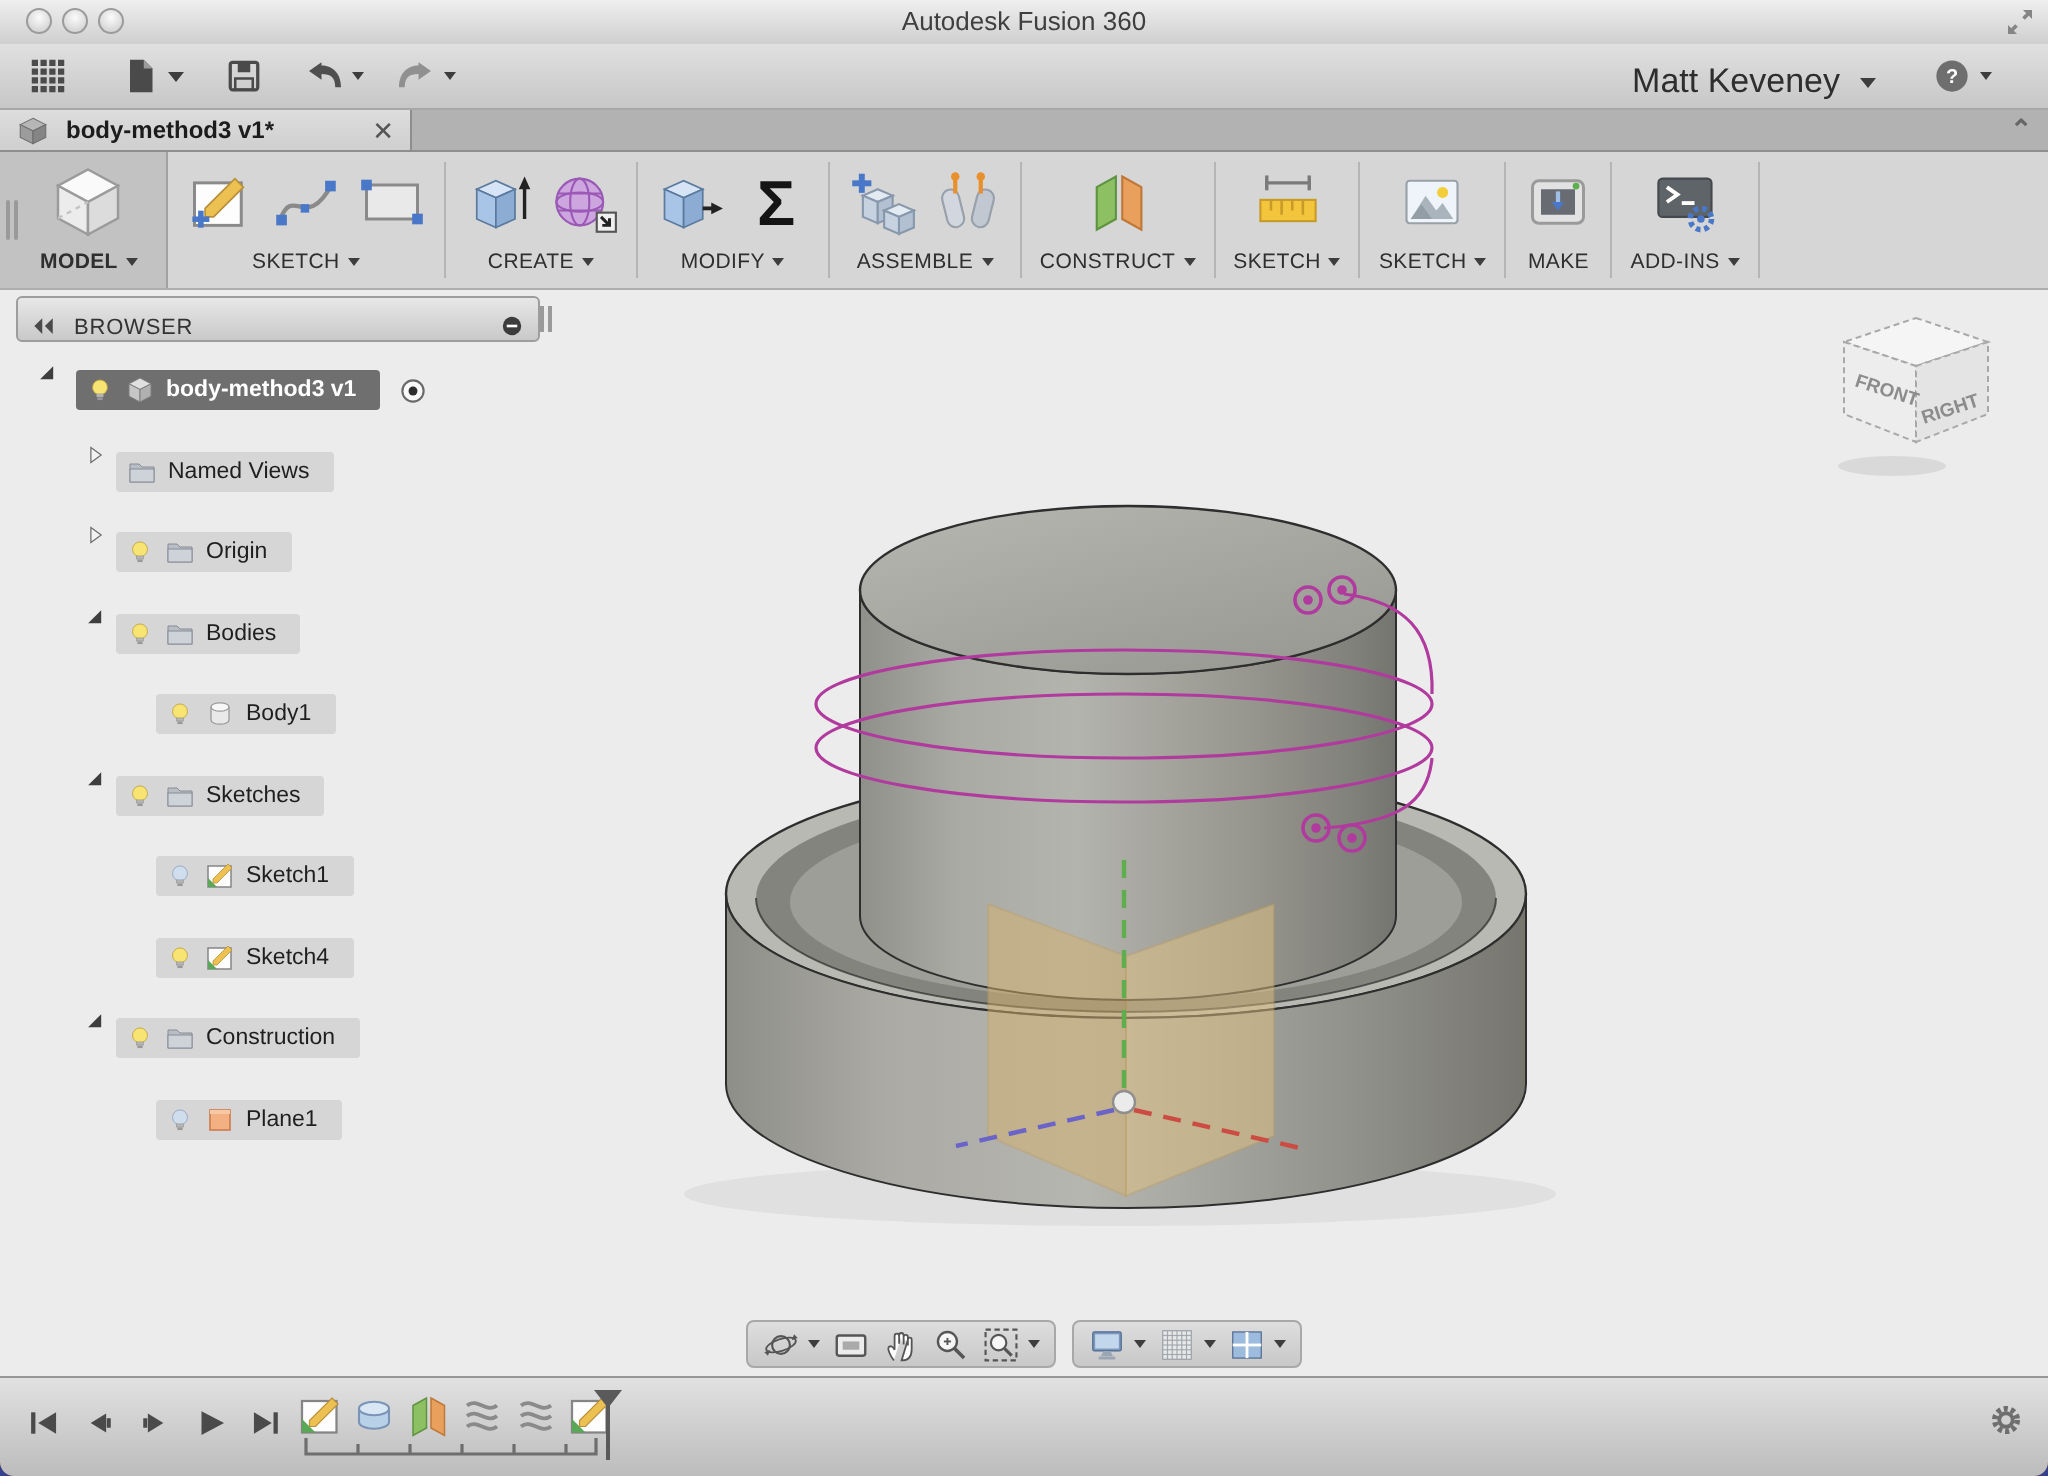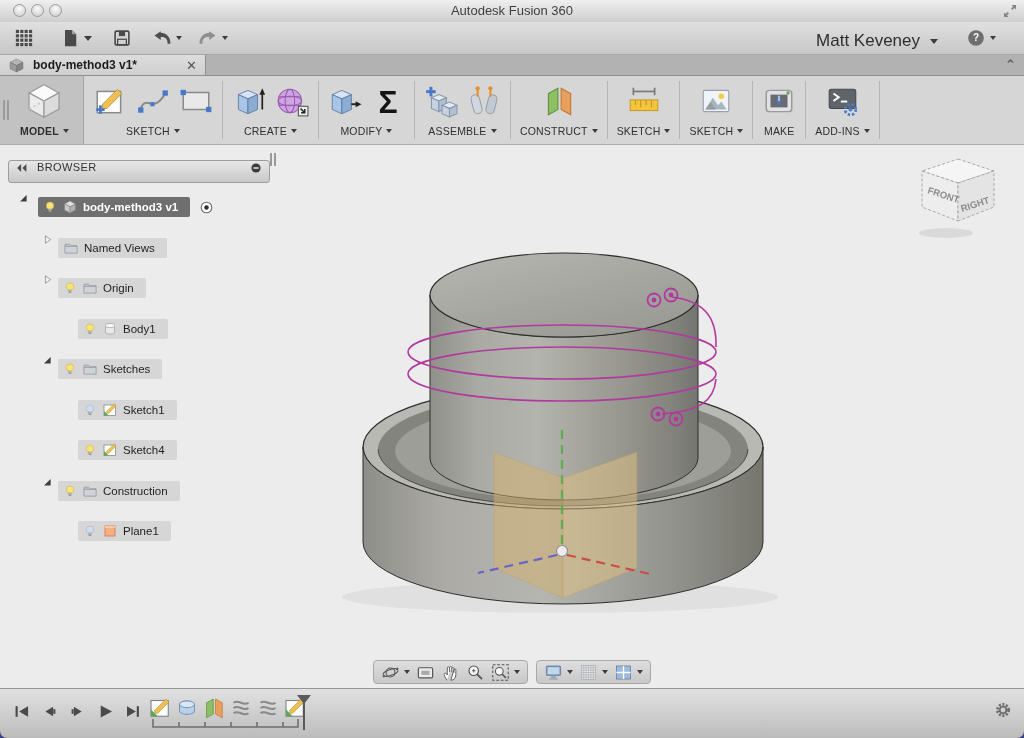--- a/index.html
+++ b/index.html
@@ -46,21 +46,21 @@
   .r-icn svg{width:100%;height:100%;display:block;}
   .rlabel{font-size:10.5px;color:#2f2f2f;margin-top:2px;display:flex;align-items:center;letter-spacing:.2px;}
   .rgroup.active .rlabel{font-weight:bold;}
   .rsep{width:1px;background:#b5b5b5;margin:5px 0;}
   
   .canvas{position:absolute;left:0;top:145px;width:1024px;height:543px;background:#ececec;}
   .scene{position:absolute;left:0;top:0;}
   
   .browser{position:absolute;left:8px;top:3px;width:262px;}
   .bheader{height:23px;background:linear-gradient(#e7e7e7,#c9c9c9);border:1px solid #9d9d9d;border-radius:3px;
-    display:flex;align-items:flex-start;padding:0 6px;box-sizing:border-box;margin-top:12px;}
+    display:flex;align-items:flex-end;padding:0 6px;box-sizing:border-box;}
   .bheader .b-icn{width:14px;height:14px;}
   .b-icn svg{width:100%;height:100%;display:block;}
   .btitle{font-size:11px;color:#333;margin-left:8px;flex:1;letter-spacing:.4px;}
   .bgrip{position:absolute;right:-6px;top:5px;display:flex;gap:2px;}
   .bgrip i{display:block;width:2px;height:13px;background:#9a9a9a;}
   .tree{margin-top:6px;}
   .trow{height:36px;margin-bottom:4.5px;position:relative;display:flex;align-items:center;}
   .tri{position:absolute;width:11px;height:11px;top:4px;}
   .tri svg{width:100%;height:100%;display:block;}
   .pill{display:inline-flex;align-items:center;gap:5px;height:20px;background:#d6d6d6;border-radius:2px;
@@ -573,20 +573,43 @@
               </span>
               <span class="b-icn">
                 <svg viewBox="0 0 32 32">
                   <path d="M4,8 h9 l3,3 h12 v15 h-24 z" fill="#b9bdc5" stroke="#868c96"></path>
                   <rect x="4" y="13" width="24" height="13" fill="#ced2d9" stroke="#868c96"></rect>
                 </svg>
               </span>
               <span>Origin</span>
             </span>
           </div>
+          <div class="trow lvl1">
+            <span class="tri">
+              <svg viewBox="0 0 32 32">
+                <polygon points="6,25 25,25 25,6" fill="#3e3e3e"></polygon>
+              </svg>
+            </span>
+            <span class="pill">
+              <span class="b-icn bulb">
+                <svg viewBox="0 0 32 32">
+                  <circle cx="16" cy="13" r="8.5" fill="#f7e473" stroke="#c0a23e"></circle>
+                  <rect x="12" y="20.5" width="8" height="3.5" fill="#b8b8b8" stroke="#8a8a8a" stroke-width="0.6"></rect>
+                  <rect x="13" y="24.5" width="6" height="3" fill="#989898"></rect>
+                </svg>
+              </span>
+              <span class="b-icn">
+                <svg viewBox="0 0 32 32">
+                  <path d="M4,8 h9 l3,3 h12 v15 h-24 z" fill="#b9bdc5" stroke="#868c96"></path>
+                  <rect x="4" y="13" width="24" height="13" fill="#ced2d9" stroke="#868c96"></rect>
+                </svg>
+              </span>
+              <span>Bodies</span>
+            </span>
+          </div>
           <div class="trow lvl2">
             <span class="pill">
               <span class="b-icn bulb">
                 <svg viewBox="0 0 32 32">
                   <circle cx="16" cy="13" r="8.5" fill="#f7e473" stroke="#c0a23e"></circle>
                   <rect x="12" y="20.5" width="8" height="3.5" fill="#b8b8b8" stroke="#8a8a8a" stroke-width="0.6"></rect>
                   <rect x="13" y="24.5" width="6" height="3" fill="#989898"></rect>
                 </svg>
               </span>
               <span class="b-icn">

